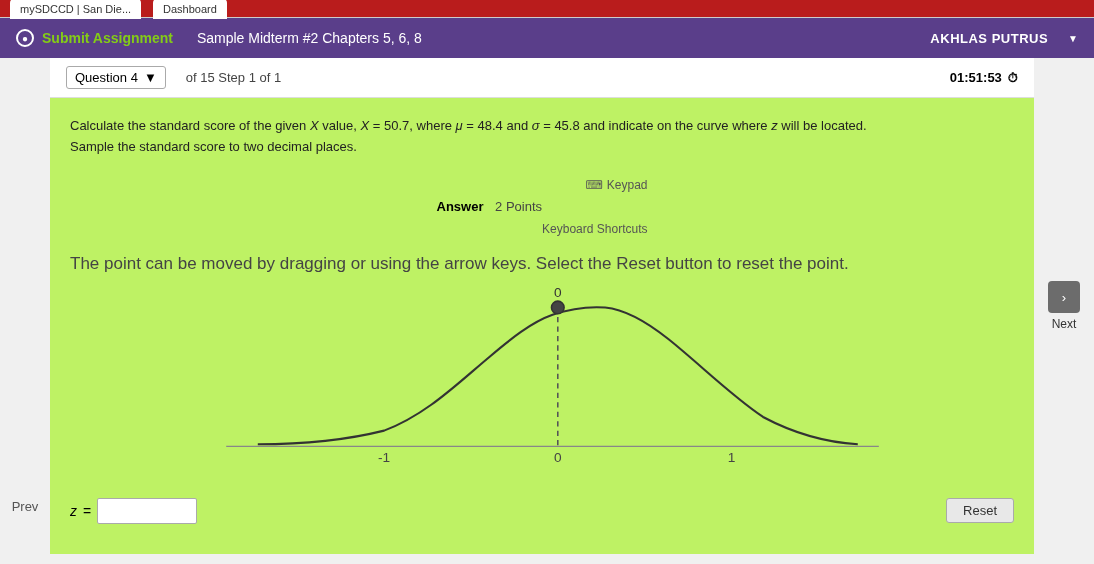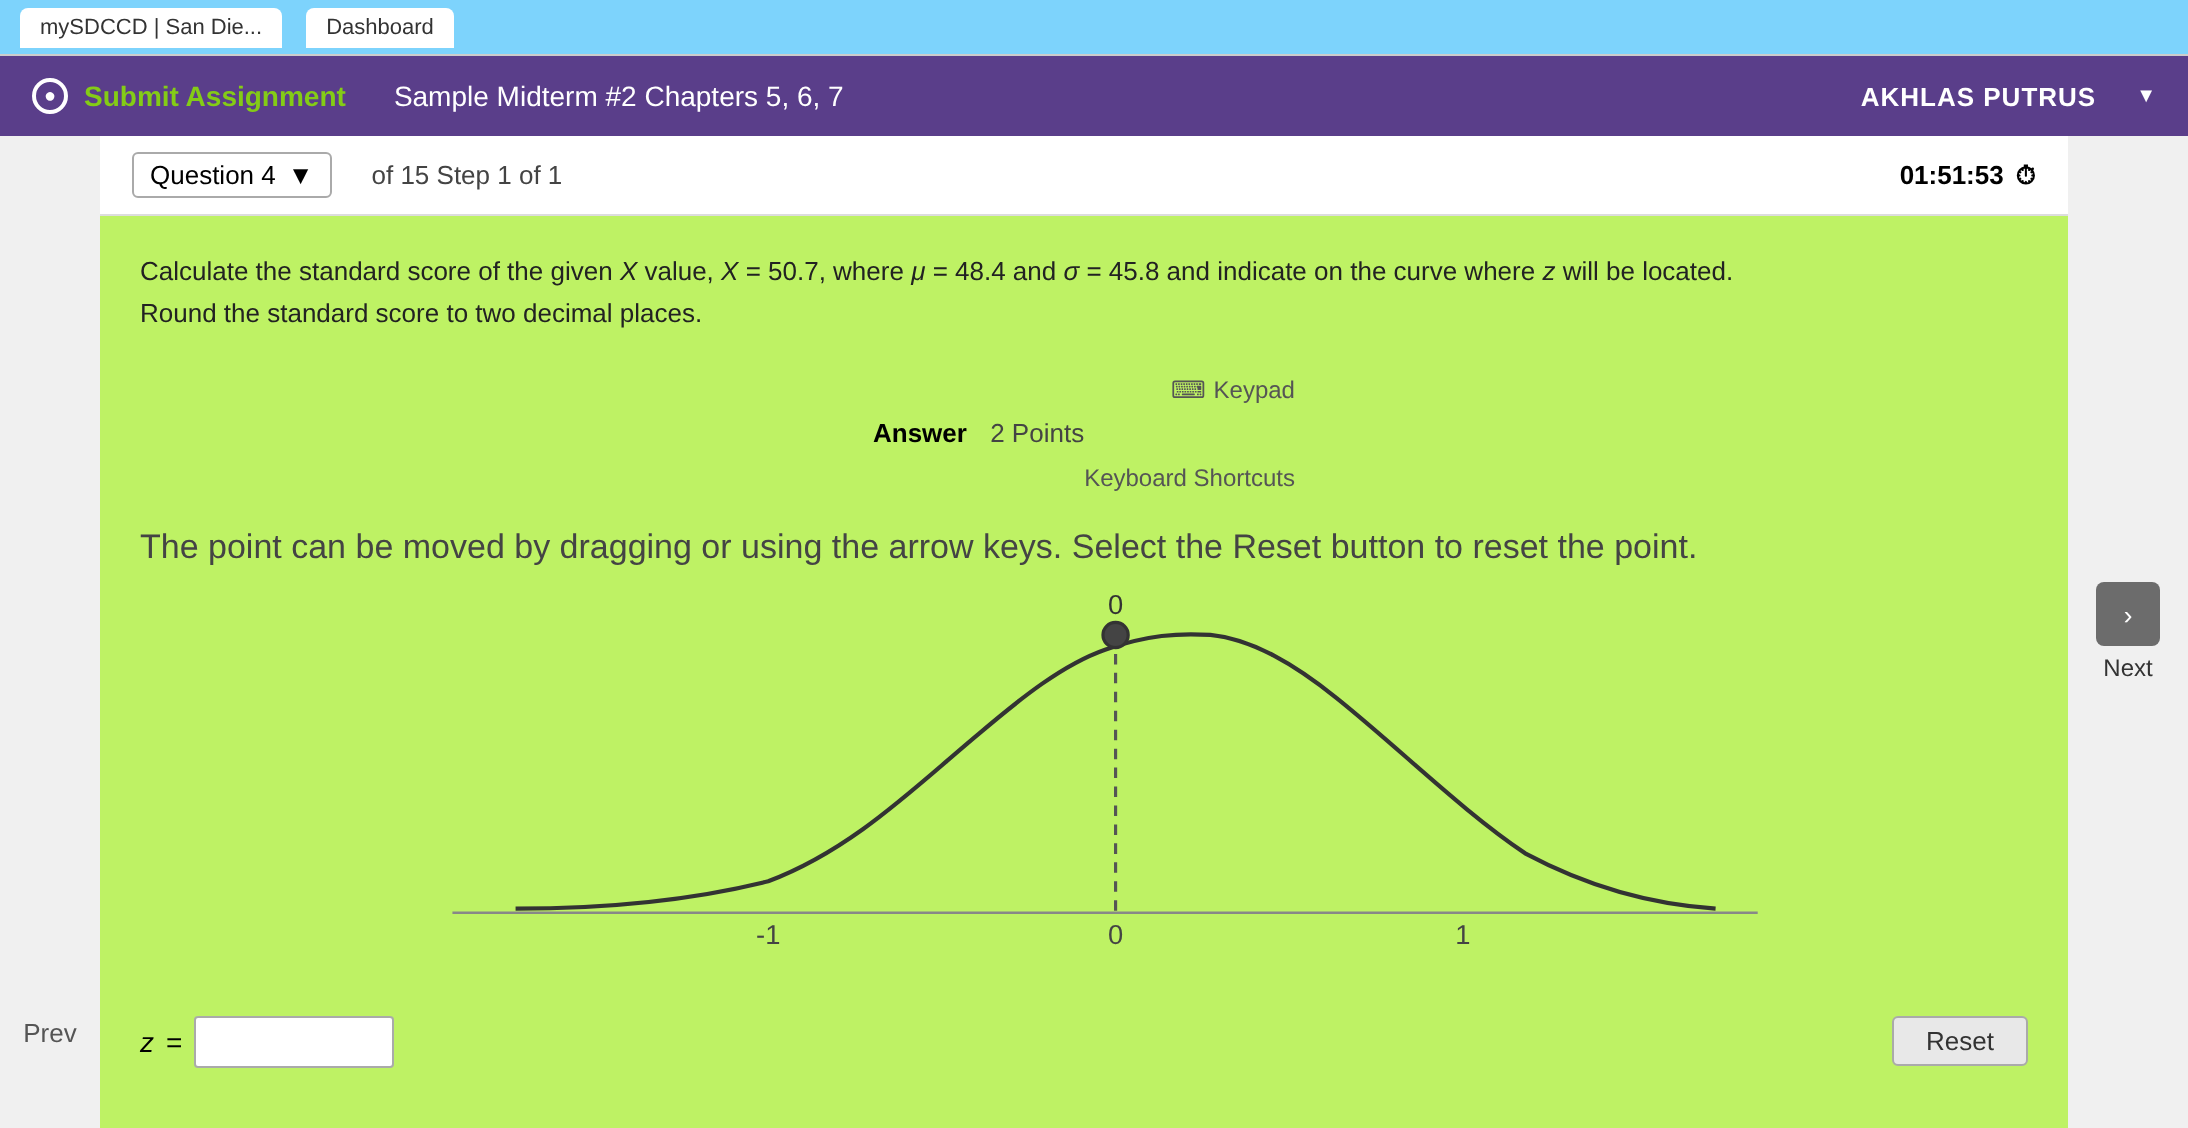--- a/index.html
+++ b/index.html
@@ -2,22 +2,22 @@
 <html><head>
   <meta charset="utf-8">
   <style>
     * { margin: 0; padding: 0; box-sizing: border-box; }
     body { font-family: Arial, sans-serif; background: #f0f0f0; width: 1094px; height: 564px; overflow: hidden; font-size: 13px; }
 
     
     .browser-bar {
       display: flex;
       align-items: center;
-      background: #7dd3fc;
-      height: 28px;
+      background: #b91c1c;
+      height: 18px;
       padding: 0 10px;
       gap: 12px;
       border-bottom: 1px solid #ccc;
     }
     .browser-tab {
       background: #fff;
       border-radius: 4px 4px 0 0;
       padding: 4px 10px;
       font-size: 11px;
       color: #333;
@@ -280,21 +280,21 @@
 
 <div class="browser-bar">
   <div class="browser-tab">mySDCCD | San Die...</div>
   <div class="browser-tab">Dashboard</div>
 </div>
 
 <div class="header">
   <div class="header-left">
     <div class="submit-icon">●</div>
     <span class="header-title">Submit Assignment</span>
-    <span class="exam-title">Sample Midterm #2 Chapters 5, 6, 7</span>
+    <span class="exam-title">Sample Midterm #2 Chapters 5, 6, 8</span>
   </div>
   <div class="header-right">
     <span class="user-name">AKHLAS PUTRUS</span>
     <span class="dropdown-arrow">▼</span>
   </div>
 </div>
 
 <div class="main-layout">
 
   <div class="left-nav">
@@ -315,21 +315,21 @@
       <div class="timer-area">
         <span>01:51:53</span>
         <span>⏱</span>
       </div>
     </div>
 
     <div class="question-body">
       <div class="question-text">
         <span>Calculate the standard score of the given <span class="math-inline">X</span> value, <span class="math-inline">X</span> = 50.7, where <span class="math-inline">μ</span> = 48.4 and <span class="math-inline">σ</span> = 45.8 and indicate on the curve where <span class="math-inline">z</span> will be located.</span>
         <br>
-        <span>Round the standard score to two decimal places.</span>
+        <span>Sample the standard score to two decimal places.</span>
       </div>
     </div>
 
     <div class="answer-section">
       <div class="answer-header">
         <div>
           <span class="answer-label">Answer</span>
           <span class="points-label">2 Points</span>
         </div>
         <div class="keypad-area">

